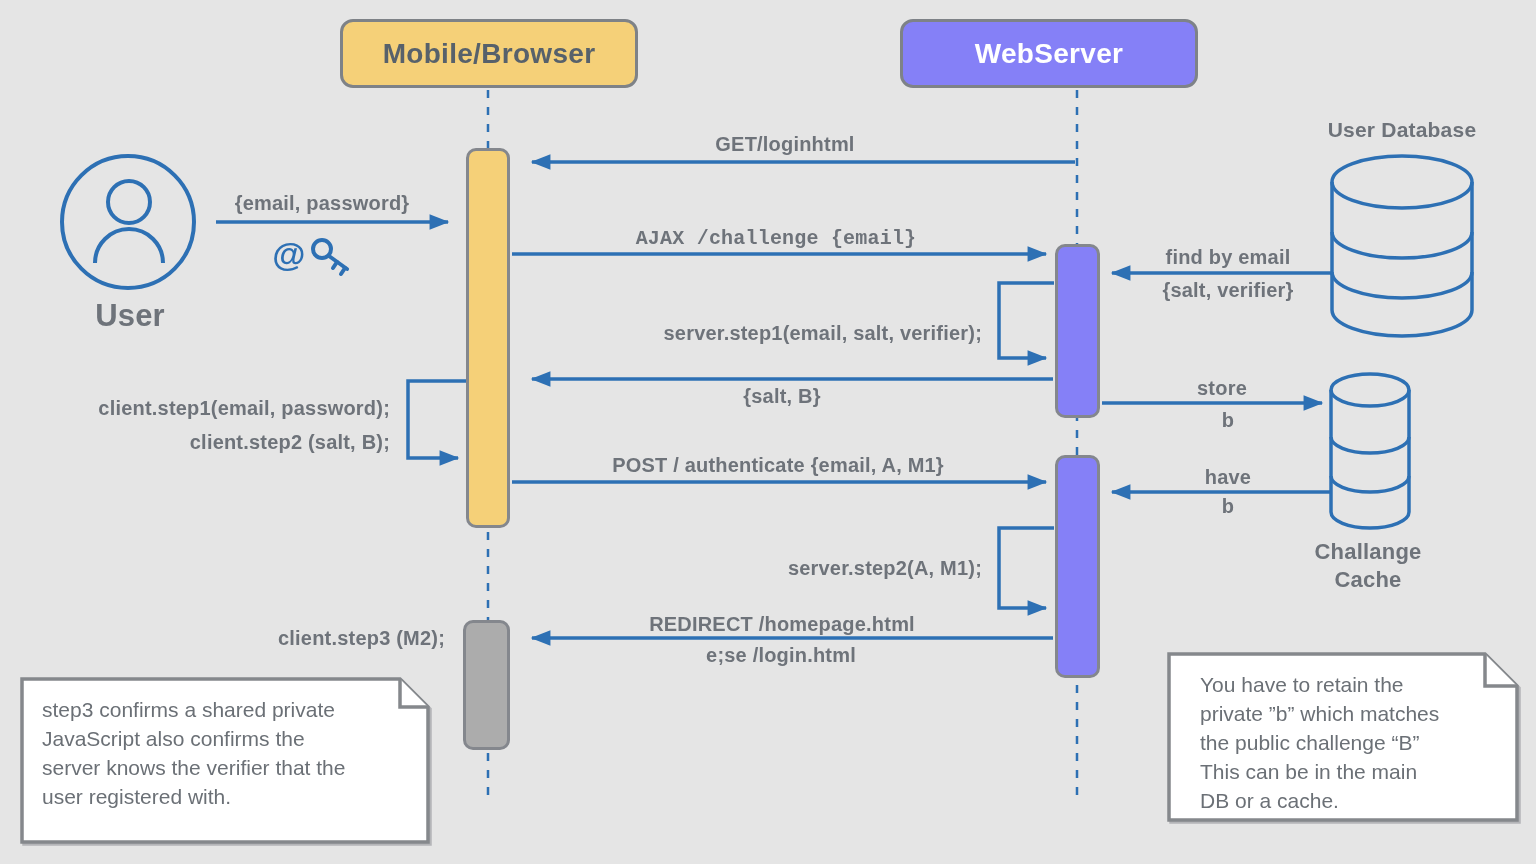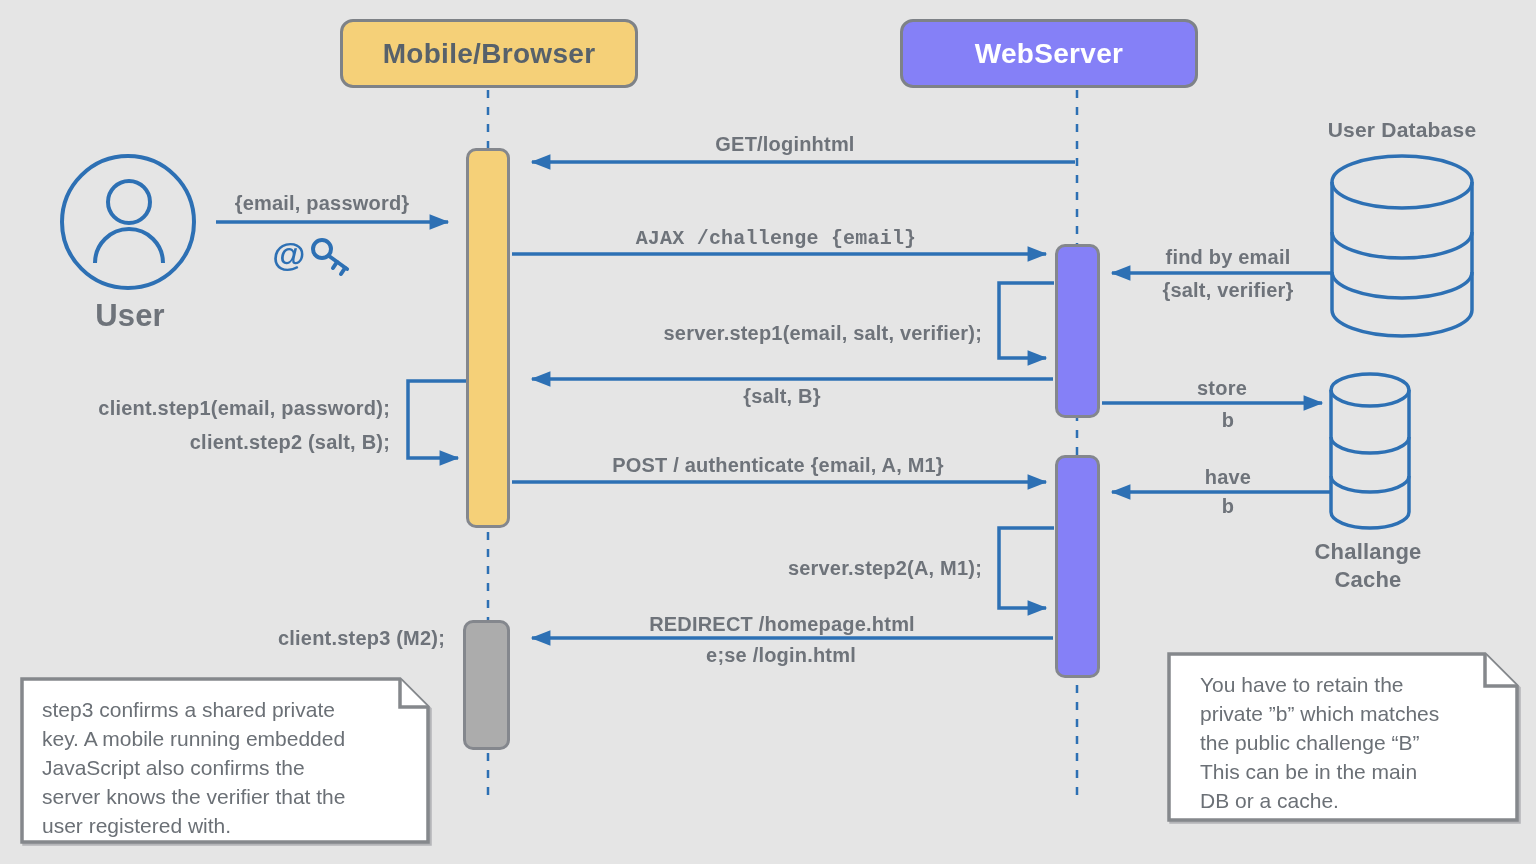--- a/index.html
+++ b/index.html
@@ -142,21 +142,20 @@
   <div class="label c" style="left:781px; top:655px;">e;se /login.html</div>
   <div class="label r" style="left:445px; top:638px;">client.step3 (M2);</div>
 
   <div class="note" style="left:20px; top:677px; width:410px; height:167px;">
     <svg width="410" height="167" viewBox="0 0 410 167">
       <path d="M2,2 L380,2 L408,30 L408,165 L2,165 Z" fill="#ffffff" stroke="#85888C" stroke-width="3.5"></path>
       <path d="M380,2 L380,30 L408,30" fill="#ffffff" stroke="#85888C" stroke-width="3.5"></path>
     </svg>
     <div class="txt" style="left:22px; top:18px;">
       <div>step3 confirms a shared private</div>
-      <div>key. A mobile running embedded</div>
       <div>JavaScript also confirms the</div>
       <div>server knows the verifier that the</div>
       <div>user registered with.</div>
     </div>
   </div>
 
   <div class="note" style="left:1167px; top:652px; width:348px; height:170px;">
     <svg width="352" height="170" viewBox="0 0 352 170">
       <path d="M2,2 L318,2 L350,34 L350,168 L2,168 Z" fill="#ffffff" stroke="#85888C" stroke-width="3.5"></path>
       <path d="M318,2 L318,34 L350,34" fill="#ffffff" stroke="#85888C" stroke-width="3.5"></path>

